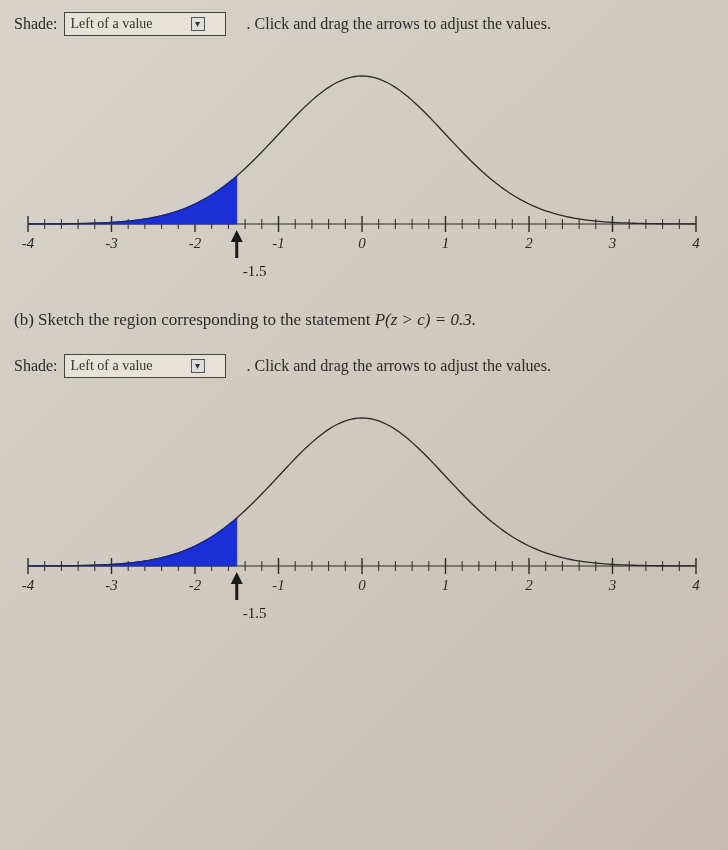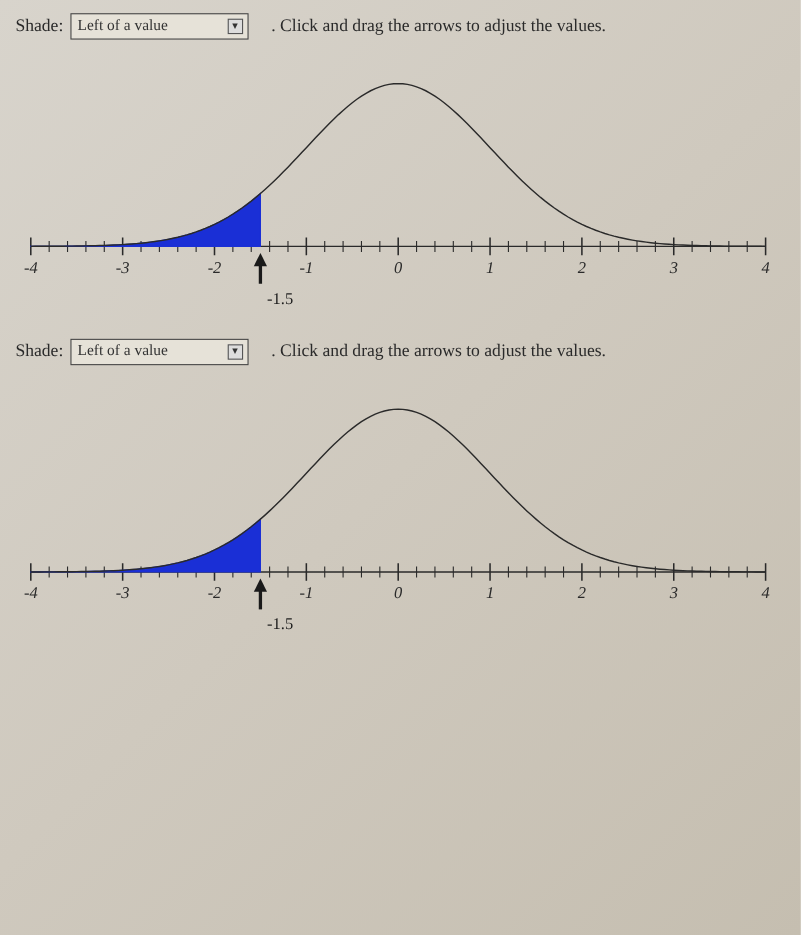--- a/index.html
+++ b/index.html
@@ -29,21 +29,21 @@
     }
     .shade-label { margin-right: 6px; text-align: center; }
     .shade-select {
       border: 1.5px solid #444;
       background: #e6e2d8;
       height: 24px;
       width: 162px;
       display: inline-flex;
       align-items: center;
       justify-content: space-between;
-      padding: 0 4px 0 6px;
+      padding: 0 20px 0 6px;
       font-size: 14px;
       font-family: inherit;
       color: #333;
       text-align: center;
     }
     .shade-select .chev {
       width: 14px; height: 14px;
       border: 1px solid #555;
       display: inline-flex;
       align-items: center; justify-content: center;
@@ -138,20 +138,24 @@
         <path d="M 14 170 L 14.00 169.95 L 18.17 169.94 L 22.35 169.93 L 26.52 169.91 L 30.70 169.89 L 34.87 169.87 L 39.05 169.84 L 43.22 169.81 L 47.40 169.77 L 51.57 169.73 L 55.75 169.68 L 59.92 169.61 L 64.10 169.54 L 68.27 169.46 L 72.45 169.36 L 76.62 169.25 L 80.80 169.12 L 84.97 168.96 L 89.15 168.79 L 93.32 168.59 L 97.50 168.36 L 101.67 168.09 L 105.85 167.79 L 110.02 167.45 L 114.20 167.06 L 118.37 166.63 L 122.55 166.13 L 126.72 165.58 L 130.90 164.96 L 135.07 164.27 L 139.25 163.50 L 143.42 162.64 L 147.60 161.69 L 151.77 160.64 L 155.95 159.49 L 160.12 158.23 L 164.30 156.84 L 168.47 155.33 L 172.65 153.68 L 176.82 151.90 L 181.00 149.97 L 185.17 147.89 L 189.35 145.66 L 193.52 143.27 L 197.70 140.71 L 201.87 137.99 L 206.05 135.11 L 210.22 132.06 L 214.40 128.85 L 218.57 125.48 L 222.75 121.95 L 222.75 170 Z" class="shade-region"></path>
         <path d="M14.00 169.95 L18.17 169.94 L22.35 169.93 L26.52 169.91 L30.70 169.89 L34.87 169.87 L39.05 169.84 L43.22 169.81 L47.40 169.77 L51.57 169.73 L55.75 169.68 L59.92 169.61 L64.10 169.54 L68.27 169.46 L72.45 169.36 L76.62 169.25 L80.80 169.12 L84.97 168.96 L89.15 168.79 L93.32 168.59 L97.50 168.36 L101.67 168.09 L105.85 167.79 L110.02 167.45 L114.20 167.06 L118.37 166.63 L122.55 166.13 L126.72 165.58 L130.90 164.96 L135.07 164.27 L139.25 163.50 L143.42 162.64 L147.60 161.69 L151.77 160.64 L155.95 159.49 L160.12 158.23 L164.30 156.84 L168.47 155.33 L172.65 153.68 L176.82 151.90 L181.00 149.97 L185.17 147.89 L189.35 145.66 L193.52 143.27 L197.70 140.71 L201.87 137.99 L206.05 135.11 L210.22 132.06 L214.40 128.85 L218.57 125.48 L222.75 121.95 L226.92 118.27 L231.10 114.45 L235.27 110.50 L239.45 106.43 L243.62 102.24 L247.80 97.96 L251.97 93.60 L256.15 89.18 L260.32 84.72 L264.50 80.23 L268.67 75.75 L272.85 71.29 L277.02 66.87 L281.20 62.53 L285.37 58.28 L289.55 54.16 L293.72 50.18 L297.90 46.38 L302.07 42.77 L306.25 39.39 L310.42 36.25 L314.60 33.38 L318.77 30.79 L322.95 28.51 L327.12 26.55 L331.30 24.93 L335.47 23.66 L339.65 22.74 L343.82 22.18 L348.00 22.00 L352.17 22.18 L356.35 22.74 L360.52 23.66 L364.70 24.93 L368.87 26.55 L373.05 28.51 L377.22 30.79 L381.40 33.38 L385.57 36.25 L389.75 39.39 L393.92 42.77 L398.10 46.38 L402.27 50.18 L406.45 54.16 L410.62 58.28 L414.80 62.53 L418.97 66.87 L423.15 71.29 L427.32 75.75 L431.50 80.23 L435.67 84.72 L439.85 89.18 L444.02 93.60 L448.20 97.96 L452.37 102.24 L456.55 106.43 L460.72 110.50 L464.90 114.45 L469.07 118.27 L473.25 121.95 L477.42 125.48 L481.60 128.85 L485.77 132.06 L489.95 135.11 L494.12 137.99 L498.30 140.71 L502.47 143.27 L506.65 145.66 L510.82 147.89 L515.00 149.97 L519.17 151.90 L523.35 153.68 L527.52 155.33 L531.70 156.84 L535.87 158.23 L540.05 159.49 L544.22 160.64 L548.40 161.69 L552.57 162.64 L556.75 163.50 L560.92 164.27 L565.10 164.96 L569.27 165.58 L573.45 166.13 L577.62 166.63 L581.80 167.06 L585.97 167.45 L590.15 167.79 L594.32 168.09 L598.50 168.36 L602.67 168.59 L606.85 168.79 L611.02 168.96 L615.20 169.12 L619.37 169.25 L623.55 169.36 L627.72 169.46 L631.90 169.54 L636.07 169.61 L640.25 169.68 L644.42 169.73 L648.60 169.77 L652.77 169.81 L656.95 169.84 L661.12 169.87 L665.30 169.89 L669.47 169.91 L673.65 169.93 L677.82 169.94 L682.00 169.95 " class="curve"></path>
         <line x1="222.75" y1="204" x2="222.75" y2="180" stroke="#1a1a1a" stroke-width="3"></line>
         <polygon points="222.75,176 216.75,188 228.75,188" class="arrow"></polygon>
         <text x="228.75" y="222" text-anchor="start" class="arrow-label">-1.5</text>
       </svg>
   </div>
 </div>
 
 <div class="question-block">
+  <p class="prompt">
+    <span>(b) Sketch the region corresponding to the statement </span>
+    <span class="math">P(z &gt; c) = 0.3.</span>
+  </p>
 
   <div class="shade-row">
     <span class="shade-label">Shade:</span>
     <span class="shade-select">
       <span>Left of a value</span>
       <span class="chev">▾</span>
     </span>
     <span class="instr">. Click and drag the arrows to adjust the values.</span>
   </div>
 

